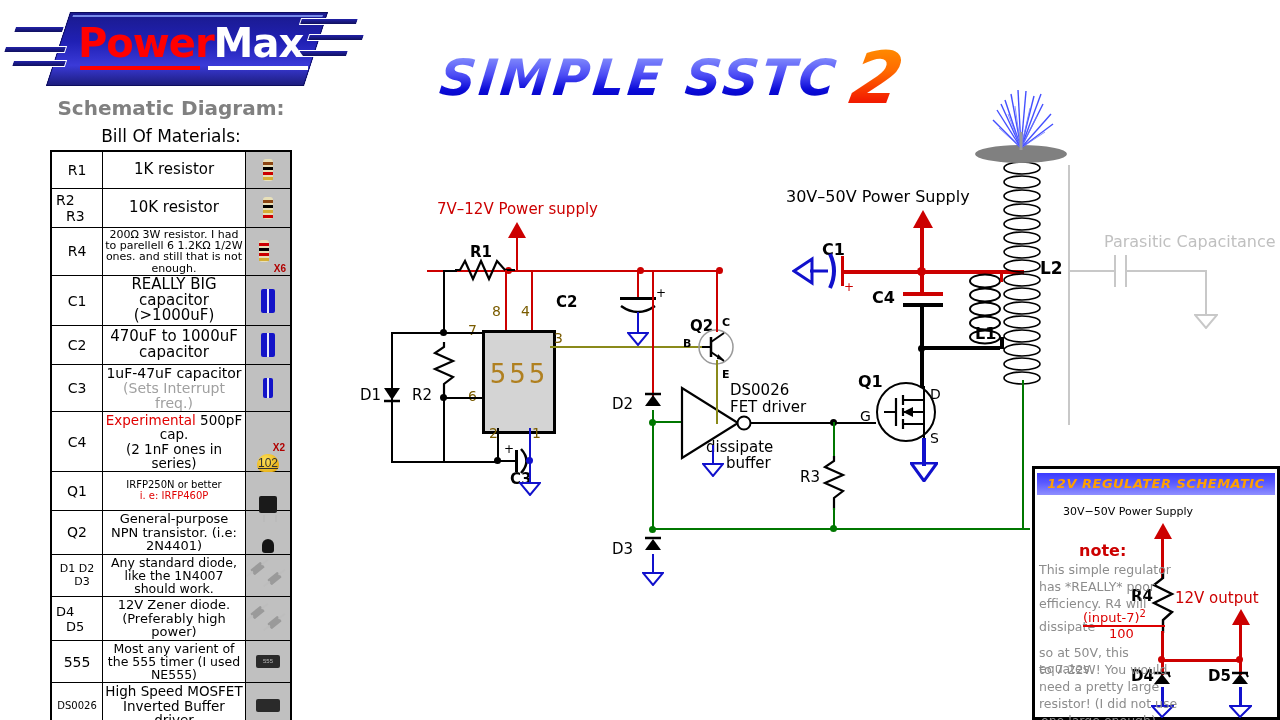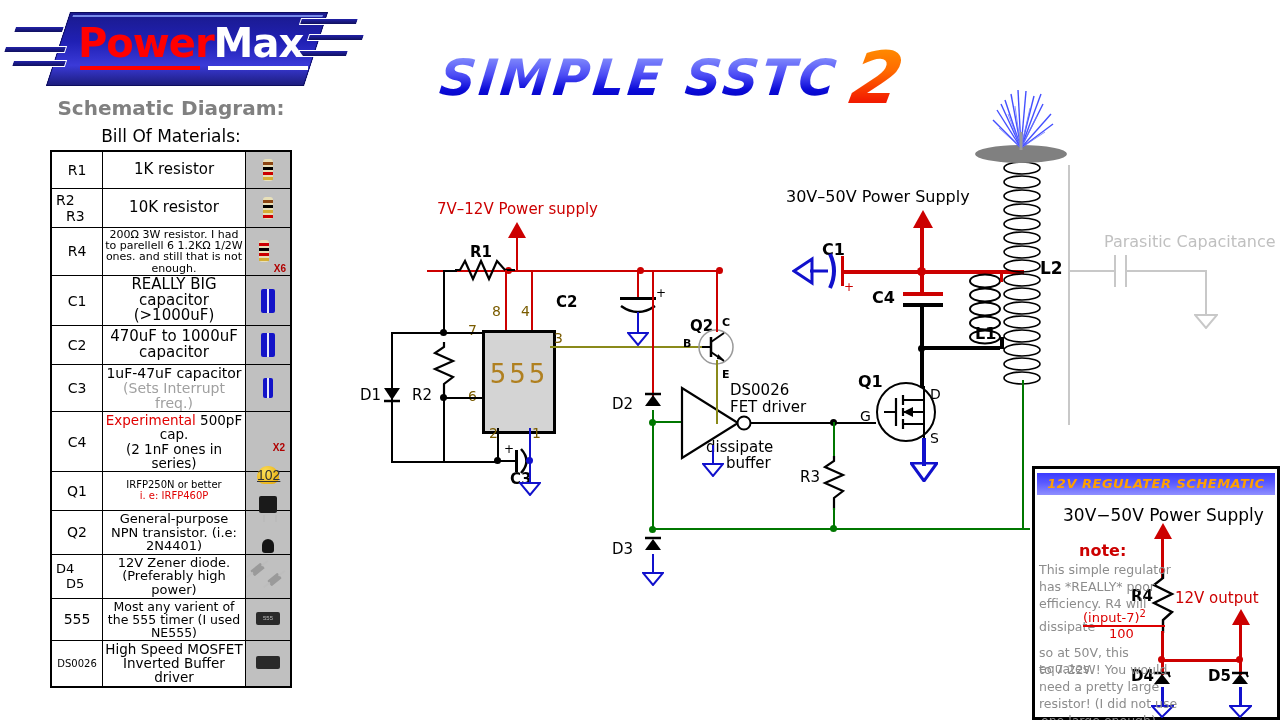--- a/index.html
+++ b/index.html
@@ -62,23 +62,23 @@
   .res-ico{position:absolute;left:50%;margin-left:-5px;top:50%;margin-top:-11px;
            width:10px;height:22px;background:#e8e0b8;border-radius:3px;}
   .res-ico i{position:absolute;left:0;width:10px;height:3px;display:block;}
   .res-lead{position:absolute;left:50%;margin-left:-1px;width:2px;height:5px;background:#999;}
   .cap-ico{position:absolute;left:50%;margin-left:-7px;top:50%;margin-top:-12px;
            width:14px;height:24px;background:#1313c8;border-radius:2px;}
   .cap-ico::before{content:"";position:absolute;left:6px;top:0;width:2px;height:24px;
            background:#e8e8ff;}
   .capsm{width:10px;margin-left:-5px;height:20px;margin-top:-10px;}
   .capsm::before{left:4px;height:20px;}
-  .disc{position:absolute;left:50%;margin-left:-11px;top:24px;width:22px;height:18px;
+  .disc{position:absolute;left:50%;margin-left:-11px;top:12px;width:22px;height:18px;
         background:radial-gradient(circle at 40% 35%,#ffe25a,#e0a000);border-radius:11px 11px 7px 7px;
-        font-size:14px;color:#333;text-align:center;line-height:18px;text-decoration:underline;}
+        font-size:12px;color:#333;text-align:center;line-height:18px;text-decoration:underline;}
   .to247{position:absolute;left:50%;margin-left:-9px;top:5px;width:18px;height:17px;
          background:#1a1a1a;border-radius:2px;}
   .to247::after{content:"";position:absolute;left:50%;margin-left:-5px;top:19px;width:10px;height:7px;
          border-left:2px solid #bbb;border-right:2px solid #bbb;}
   .to92{position:absolute;left:50%;margin-left:-6px;top:7px;width:12px;height:14px;
         background:#151515;border-radius:6px 6px 3px 3px;}
   .dio{position:absolute;width:13px;height:7px;background:#9a9a9a;transform:rotate(-38deg);
        border-radius:1px;}
   .dio::before{content:"";position:absolute;left:-7px;top:2px;width:8px;height:2px;background:#bdbdbd;}
   .dio::after{content:"";position:absolute;right:-7px;top:2px;width:8px;height:2px;background:#bdbdbd;}
@@ -287,20 +287,30 @@
 <tr>
   <td class="c-ref" style="height:34px">Q2</td>
   <td class="c-desc" style="font-size:13px">General-purpose NPN transistor. (i.e: 2N4401)</td>
   <td class="c-img">
           <div>
             <span class="to92"></span>
           </div>
         </td>
 </tr>
 
+<tr>
+  <td class="c-ref tiny" style="height:32px;font-size:11px">D1 D2<br><span style="margin-left:10px">D3</span></td>
+  <td class="c-desc" style="font-size:12.5px">Any standard diode, like the 1N4007 should work.</td>
+  <td class="c-img">
+          <div style="height:32px">
+     <span class="dio" style="left:3px;top:6px"></span>
+     <span class="dio" style="left:20px;top:16px"></span>
+          </div>
+        </td>
+</tr>
 
 <tr>
   <td class="c-ref" style="height:32px;text-align:left;padding-left:4px;font-size:13px">D4<br><span style="margin-left:10px">D5</span></td>
   <td class="c-desc" style="font-size:13px">
      <span>12V Zener diode. (Preferably high power)</span></td>
   <td class="c-img">
           <div style="height:32px">
      <span class="dio" style="left:3px;top:6px"></span>
      <span class="dio" style="left:20px;top:16px"></span>
           </div>
@@ -639,21 +649,21 @@
   <svg width="24" height="15">
       <polygon points="1,1 23,1 12,14" fill="none" stroke="#c8c8c8" stroke-width="2"></polygon>
     </svg>
 </div>
 
 <div id="reg">
   <div id="reg-bar">
     <span>12V REGULATER SCHEMATIC</span>
   </div>
 
-  <div class="lbl" style="left:28px;top:36px;font-size:17px">30V−50V  Power Supply</div>
+  <div class="lbl" style="left:28px;top:36px;font-size:11px">30V−50V  Power Supply</div>
 
   <div class="up-arrow" style="left:119px;top:54px"></div>
   <div class="w wv red-w" style="left:126px;top:70px;height:40px;width:3px"></div>
 
   <div class="lbl bold" style="left:96px;top:118px;font-size:15px">R4</div>
   <div class="zig" style="left:116px;top:104px">
     <svg width="24" height="60">
         <polyline points="12,0 12,5 3,12 21,21 3,30 21,39 12,47 12,60" fill="none" stroke="#000" stroke-width="2.4"></polyline>
       </svg>
   </div>

